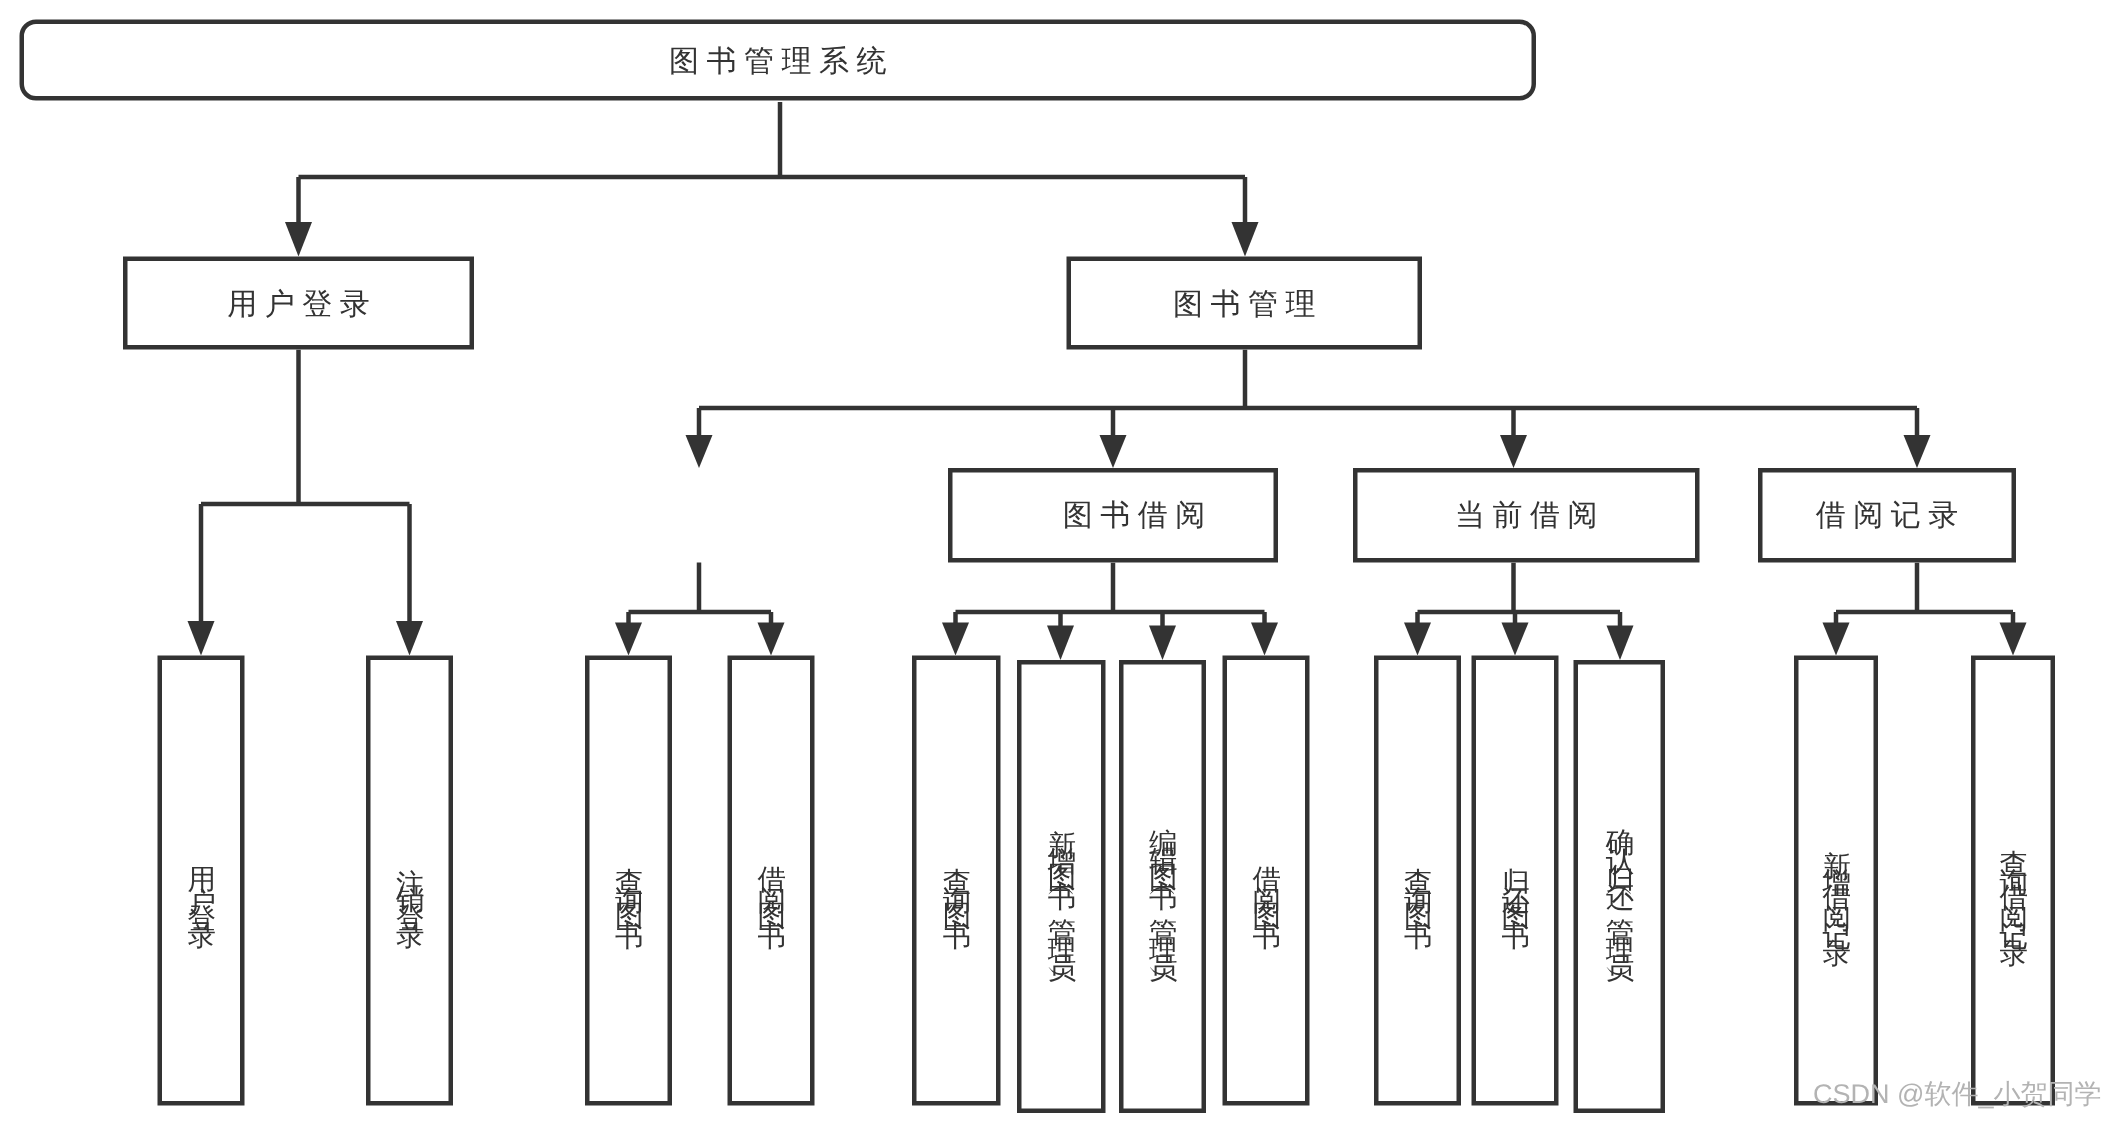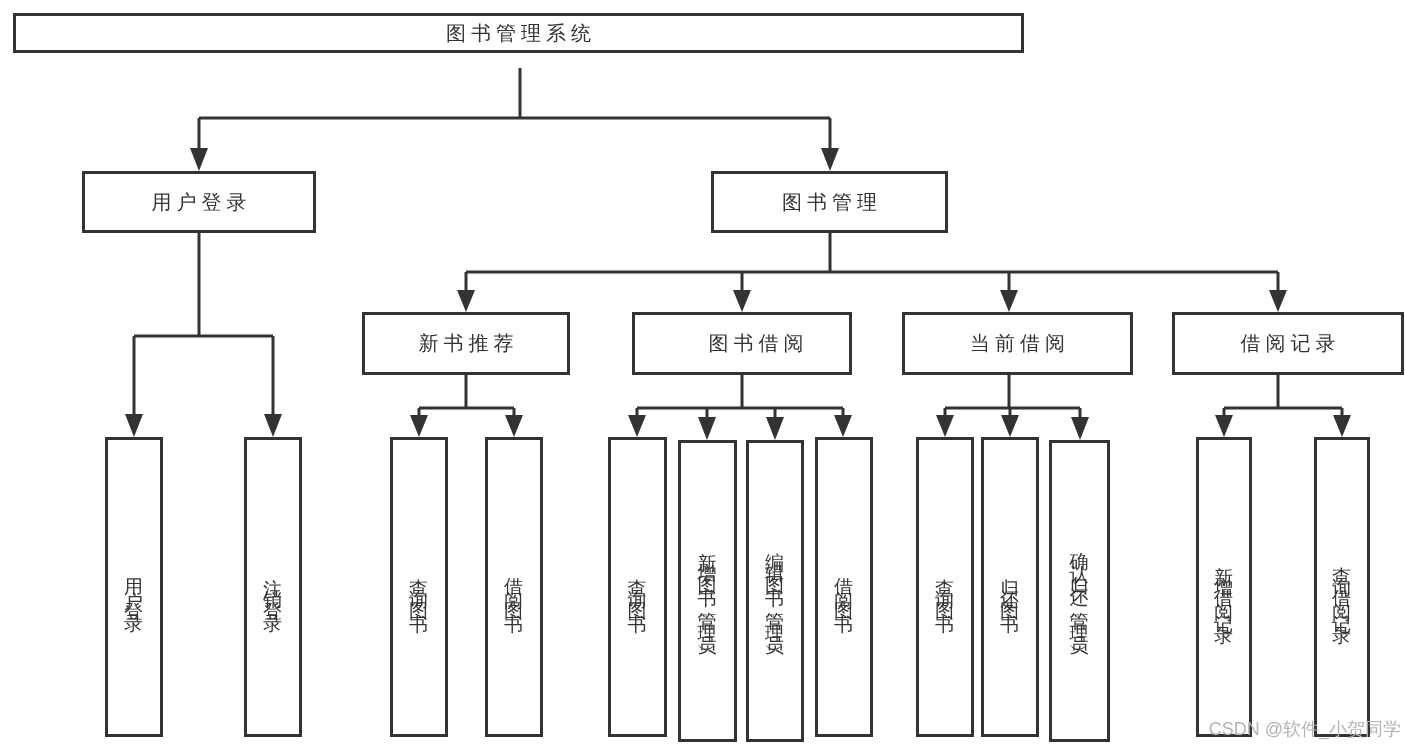--- a/index.html
+++ b/index.html
@@ -116,41 +116,38 @@
       <polygon points="766,417 784,417 775,440"></polygon>
       <polygon points="834,415 852,415 843,437"></polygon>
       <polygon points="936,415 954,415 945,437"></polygon>
       <polygon points="1001,415 1019,415 1010,437"></polygon>
       <polygon points="1071,417 1089,417 1080,440"></polygon>
       <polygon points="1215,415 1233,415 1224,437"></polygon>
       <polygon points="1333,415 1351,415 1342,437"></polygon>
     </g>
   </svg>
 
-  <div class="node h" style="left:13px; top:13px; width:1011px; height:40px;">
+  <div class="node h" style="left:13px; top:13px; width:1011px; height:54px;border-radius:11px;">
     <span>图书管理系统</span>
   </div>
 
   <div class="node h" style="left:82px; top:171px; width:234px; height:62px;">
     <span>用户登录</span>
   </div>
   <div class="node h" style="left:711px; top:171px; width:237px; height:62px;justify-content:center;">
     <span>图书管理</span>
   </div>
 
-  <div class="node h" style="left:362px; top:312px; width:208px; height:63px;">
-    <span>新书推荐</span>
-  </div>
   <div class="node h" style="left:632px; top:312px; width:220px; height:63px;padding-left:28px;">
     <span>图书借阅</span>
   </div>
   <div class="node h" style="left:902px; top:312px; width:231px; height:63px;">
     <span>当前借阅</span>
   </div>
-  <div class="node h" style="left:1172px; top:312px; width:232px; height:63px;">
+  <div class="node h" style="left:1172px; top:312px; width:172px; height:63px;">
     <span>借阅记录</span>
   </div>
 
   <div class="node v" style="left:105px; top:437px; width:58px; height:300px;">
     <span>用户登录</span>
   </div>
   <div class="node v" style="left:244px; top:437px; width:58px; height:300px;">
     <span>注销登录</span>
   </div>
 

